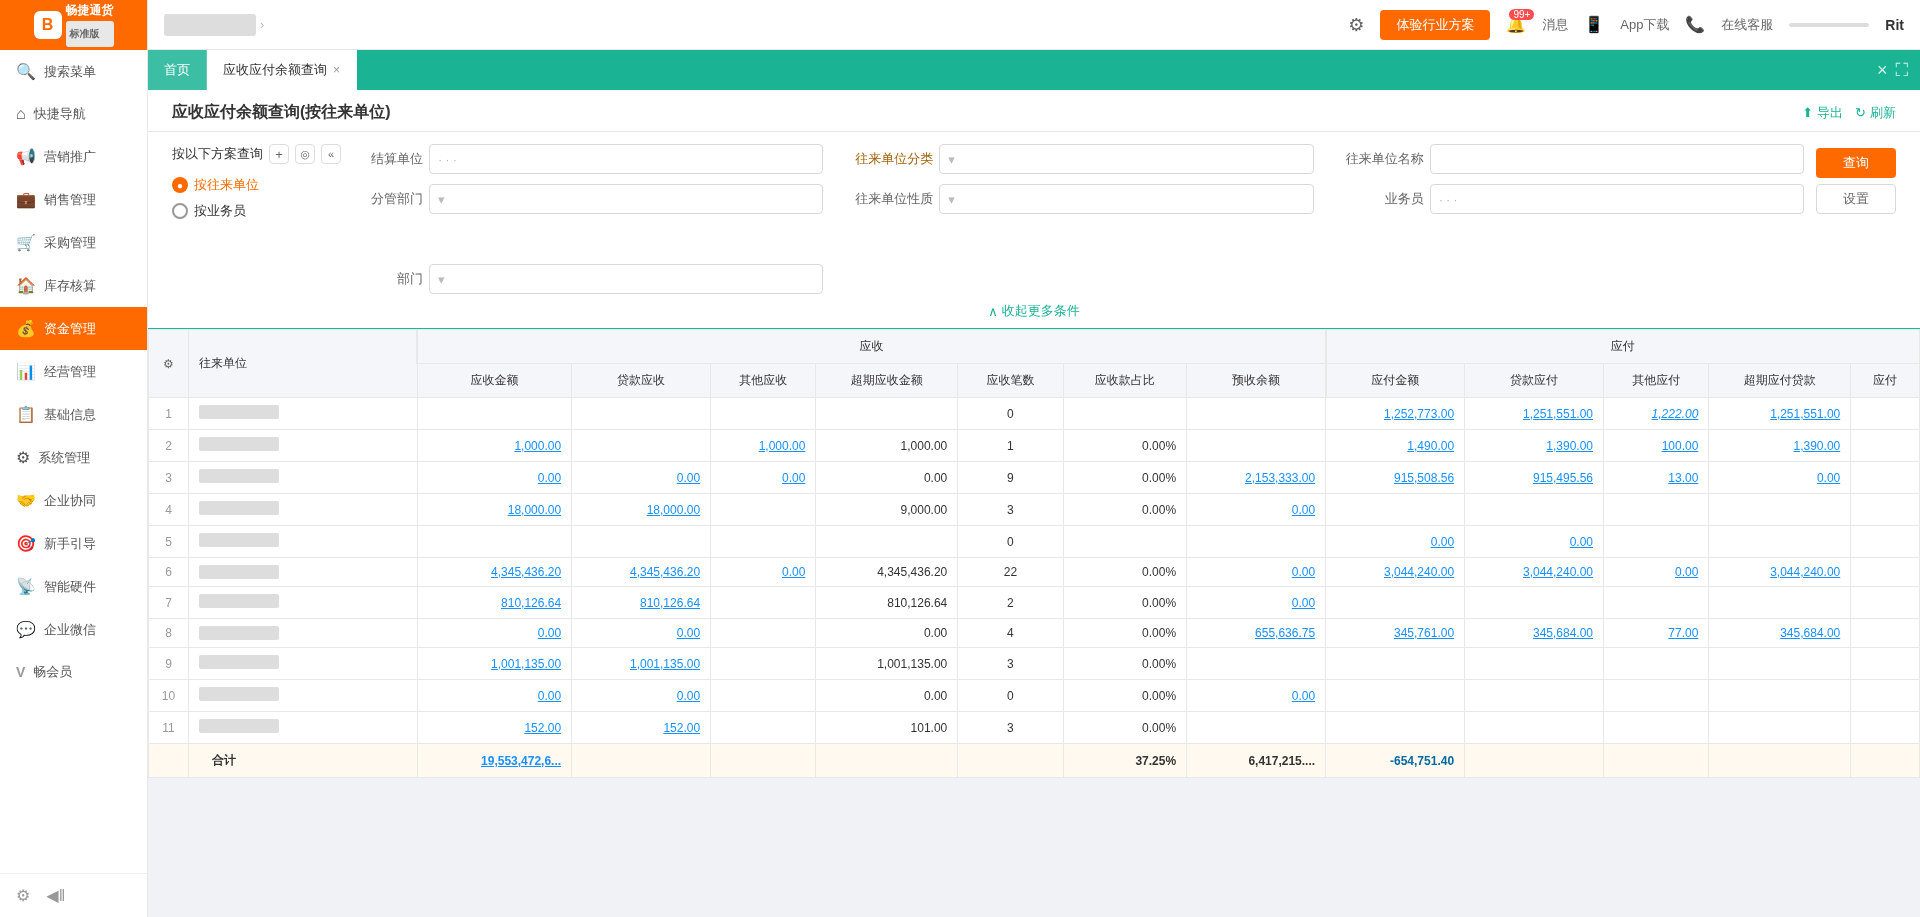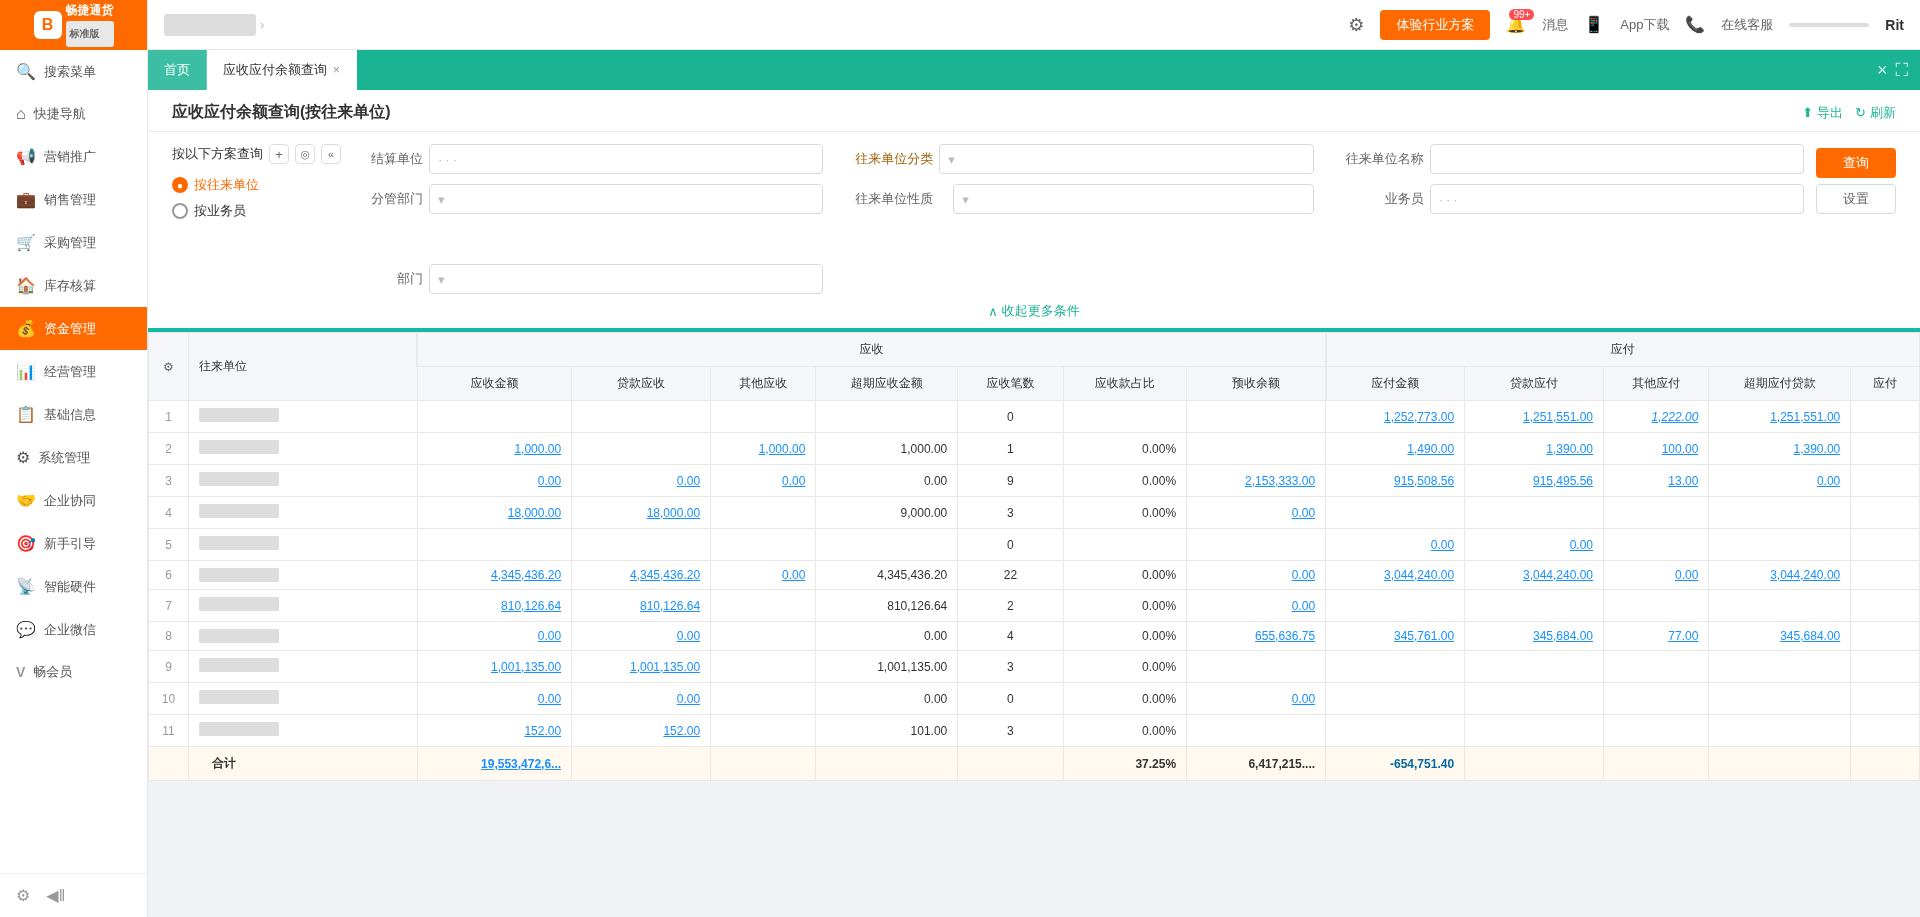--- a/index.html
+++ b/index.html
@@ -244,21 +244,21 @@
           <span>⬆</span>
           <span>导出</span>
         </button>
         <button class="btn-refresh">
           <span>↻</span>
           <span>刷新</span>
         </button>
       </div>
     </div>
 
-    <div style="background:#fff;padding:12px 24px 8px;border-bottom:4px solid #14b8a6;position:relative;">
+    <div style="background:#fff;padding:12px 24px 8px;border-bottom:1px solid #14b8a6;position:relative;">
       <div style="display:flex;gap:12px;">
 
         <div style="display:flex;flex-direction:column;gap:0;min-width:160px;">
           <div style="display:flex;align-items:center;gap:6px;margin-bottom:8px;">
             <span style="font-size:13px;color:#333;">按以下方案查询</span>
             <span style="width:20px;height:20px;border:1px solid #ddd;border-radius:4px;display:inline-flex;align-items:center;justify-content:center;cursor:pointer;color:#666;font-size:13px;">+</span>
             <span style="width:20px;height:20px;border:1px solid #ddd;border-radius:4px;display:inline-flex;align-items:center;justify-content:center;cursor:pointer;color:#666;font-size:11px;">◎</span>
             <span style="width:20px;height:20px;border:1px solid #ddd;border-radius:4px;display:inline-flex;align-items:center;justify-content:center;cursor:pointer;color:#666;font-size:11px;">«</span>
           </div>
           <div style="display:flex;align-items:center;gap:6px;padding:4px 0;cursor:pointer;">
@@ -292,21 +292,21 @@
             </div>
           </div>
 
           <div style="display:grid;grid-template-columns:1fr 1fr 1fr;gap:12px 20px;">
             <div style="display:flex;align-items:center;gap:6px;">
               <label style="font-size:13px;color:#666;min-width:70px;text-align:right;">分管部门</label>
               <div style="flex:1;height:30px;border:1px solid #d9d9d9;border-radius:4px;padding:0 8px;display:flex;align-items:center;justify-content:space-between;cursor:pointer;background:#fff;">
                 <span style="color:#bbb;">▾</span>
               </div>
             </div>
-            <div style="display:flex;align-items:center;gap:20px;">
+            <div style="display:flex;align-items:center;gap:6px;">
               <label style="font-size:13px;color:#666;min-width:90px;text-align:right;">往来单位性质</label>
               <div style="flex:1;height:30px;border:1px solid #d9d9d9;border-radius:4px;padding:0 8px;display:flex;align-items:center;justify-content:space-between;cursor:pointer;background:#fff;">
                 <span style="color:#bbb;">▾</span>
               </div>
             </div>
             <div style="display:flex;align-items:center;gap:6px;">
               <label style="font-size:13px;color:#666;min-width:90px;text-align:right;">业务员</label>
               <div style="flex:1;height:30px;border:1px solid #d9d9d9;border-radius:4px;padding:0 8px;display:flex;align-items:center;justify-content:space-between;cursor:pointer;background:#fff;">
                 <span style="color:#bbb;letter-spacing:3px;">···</span>
               </div>

